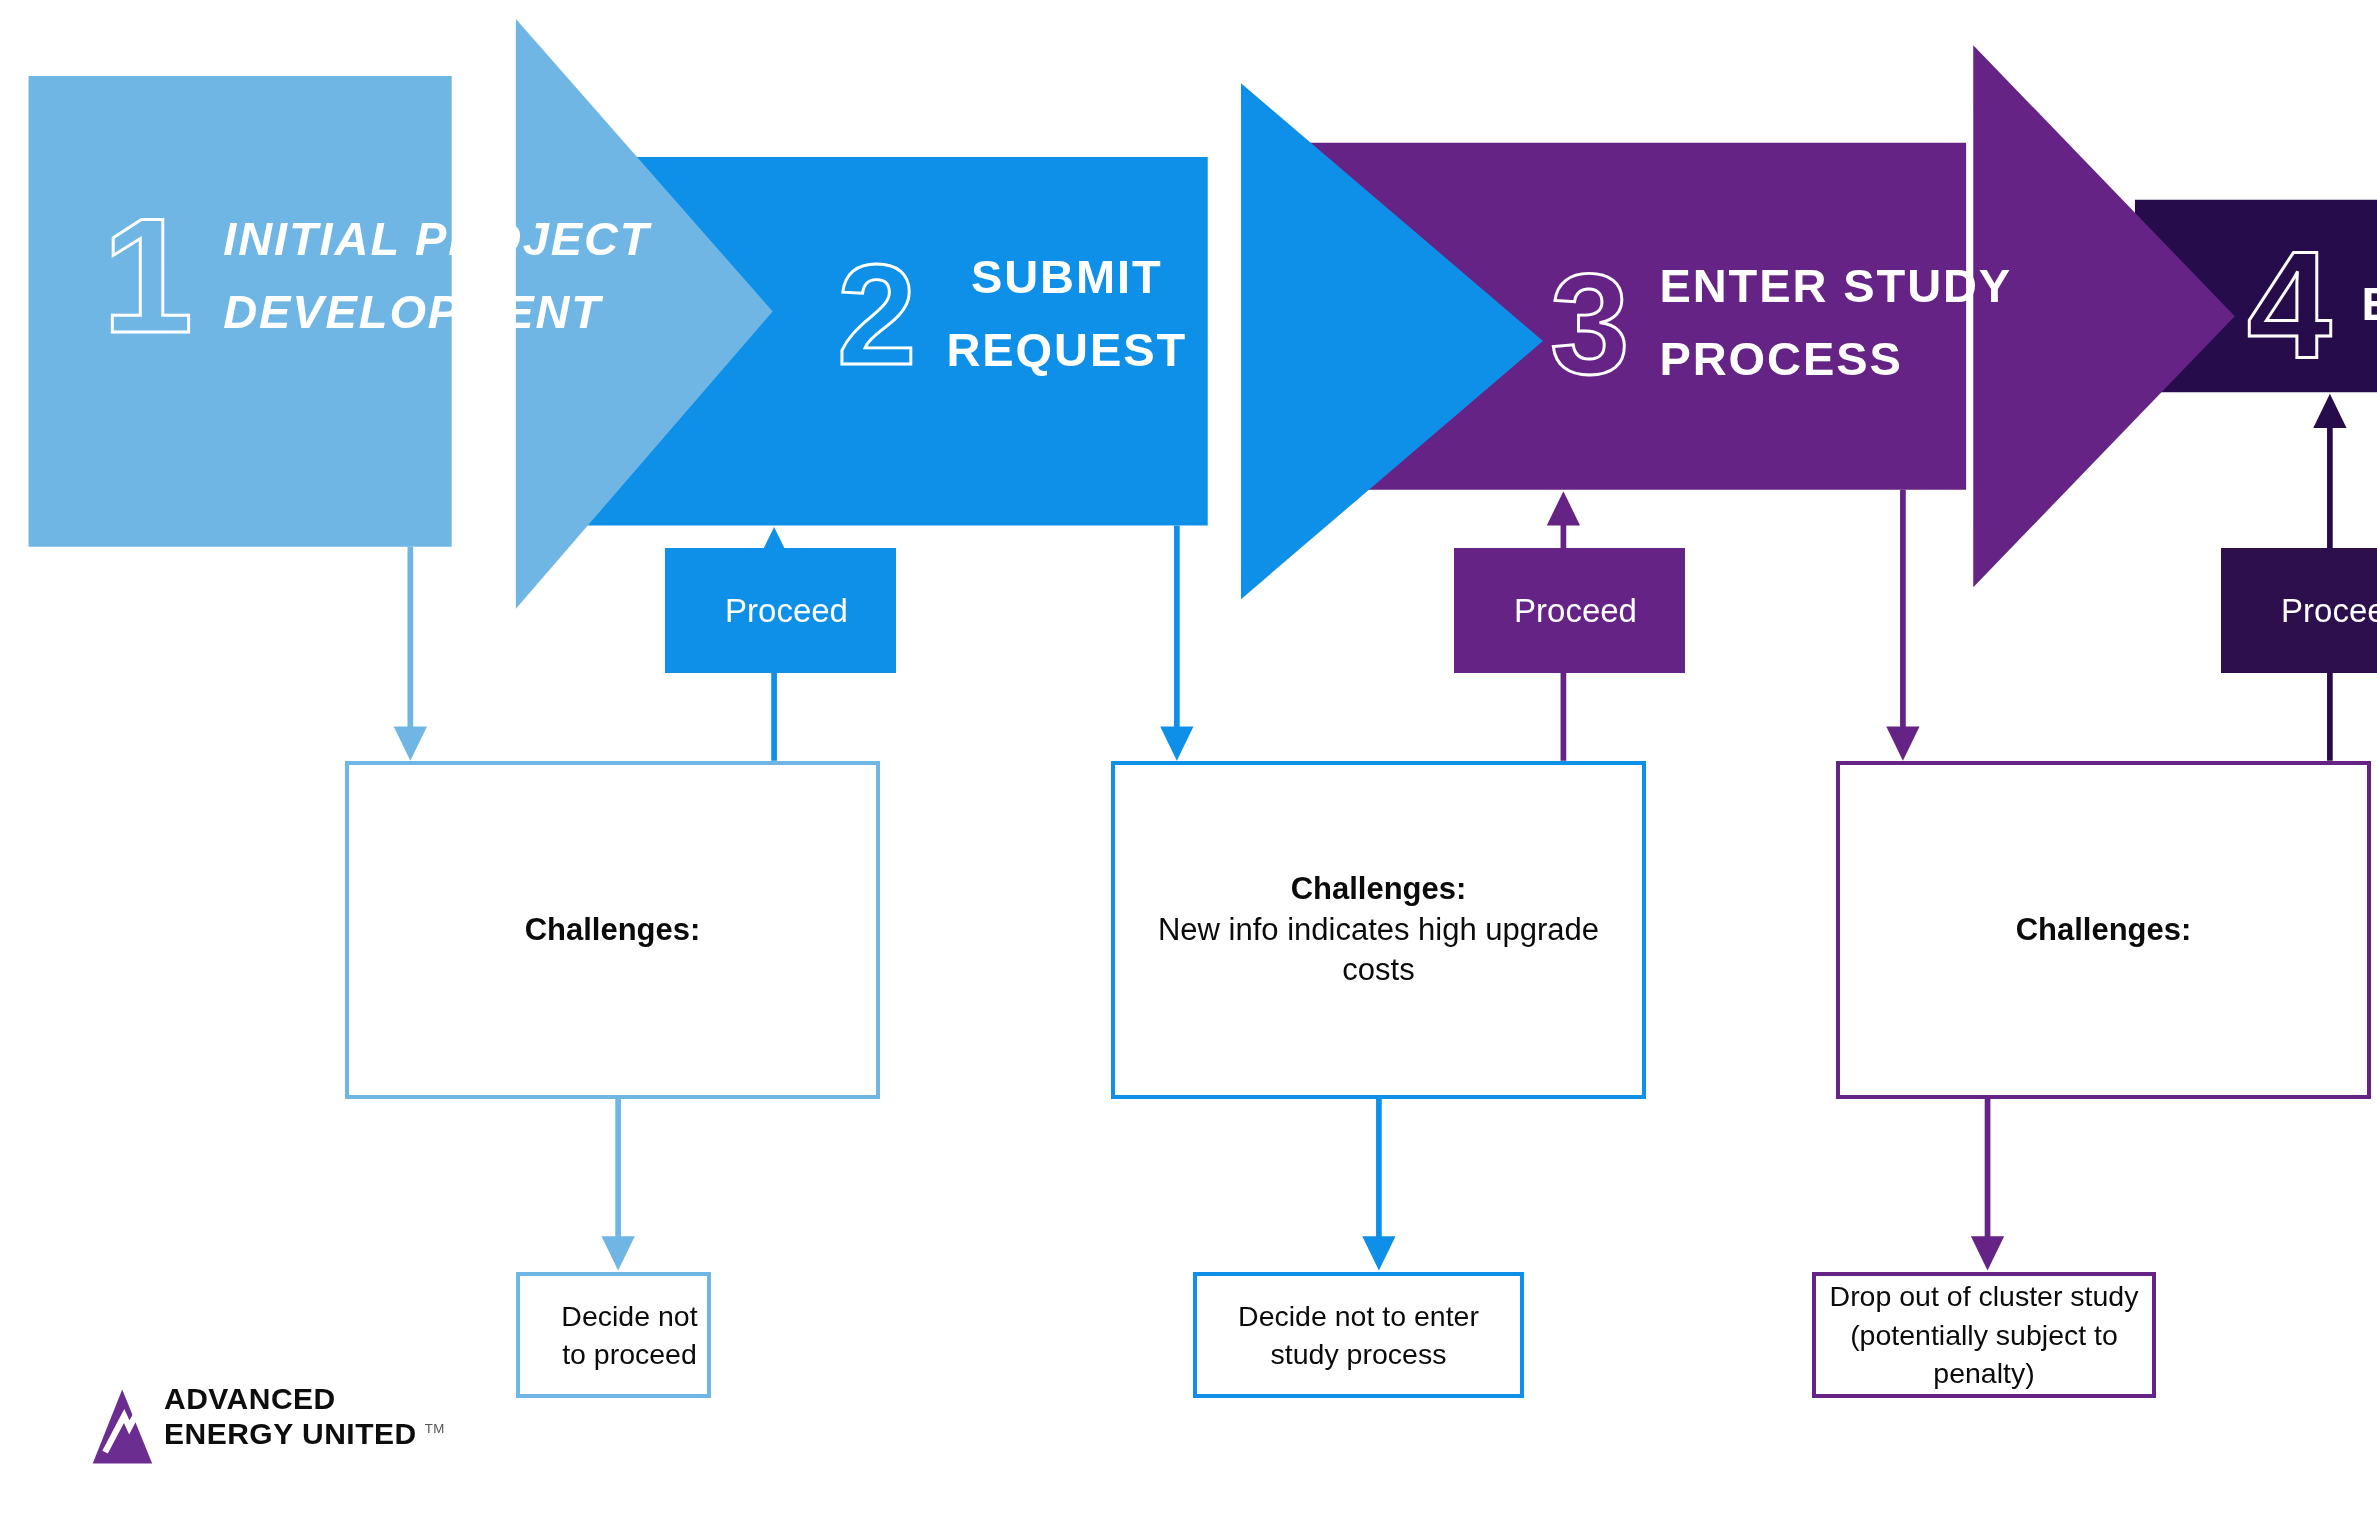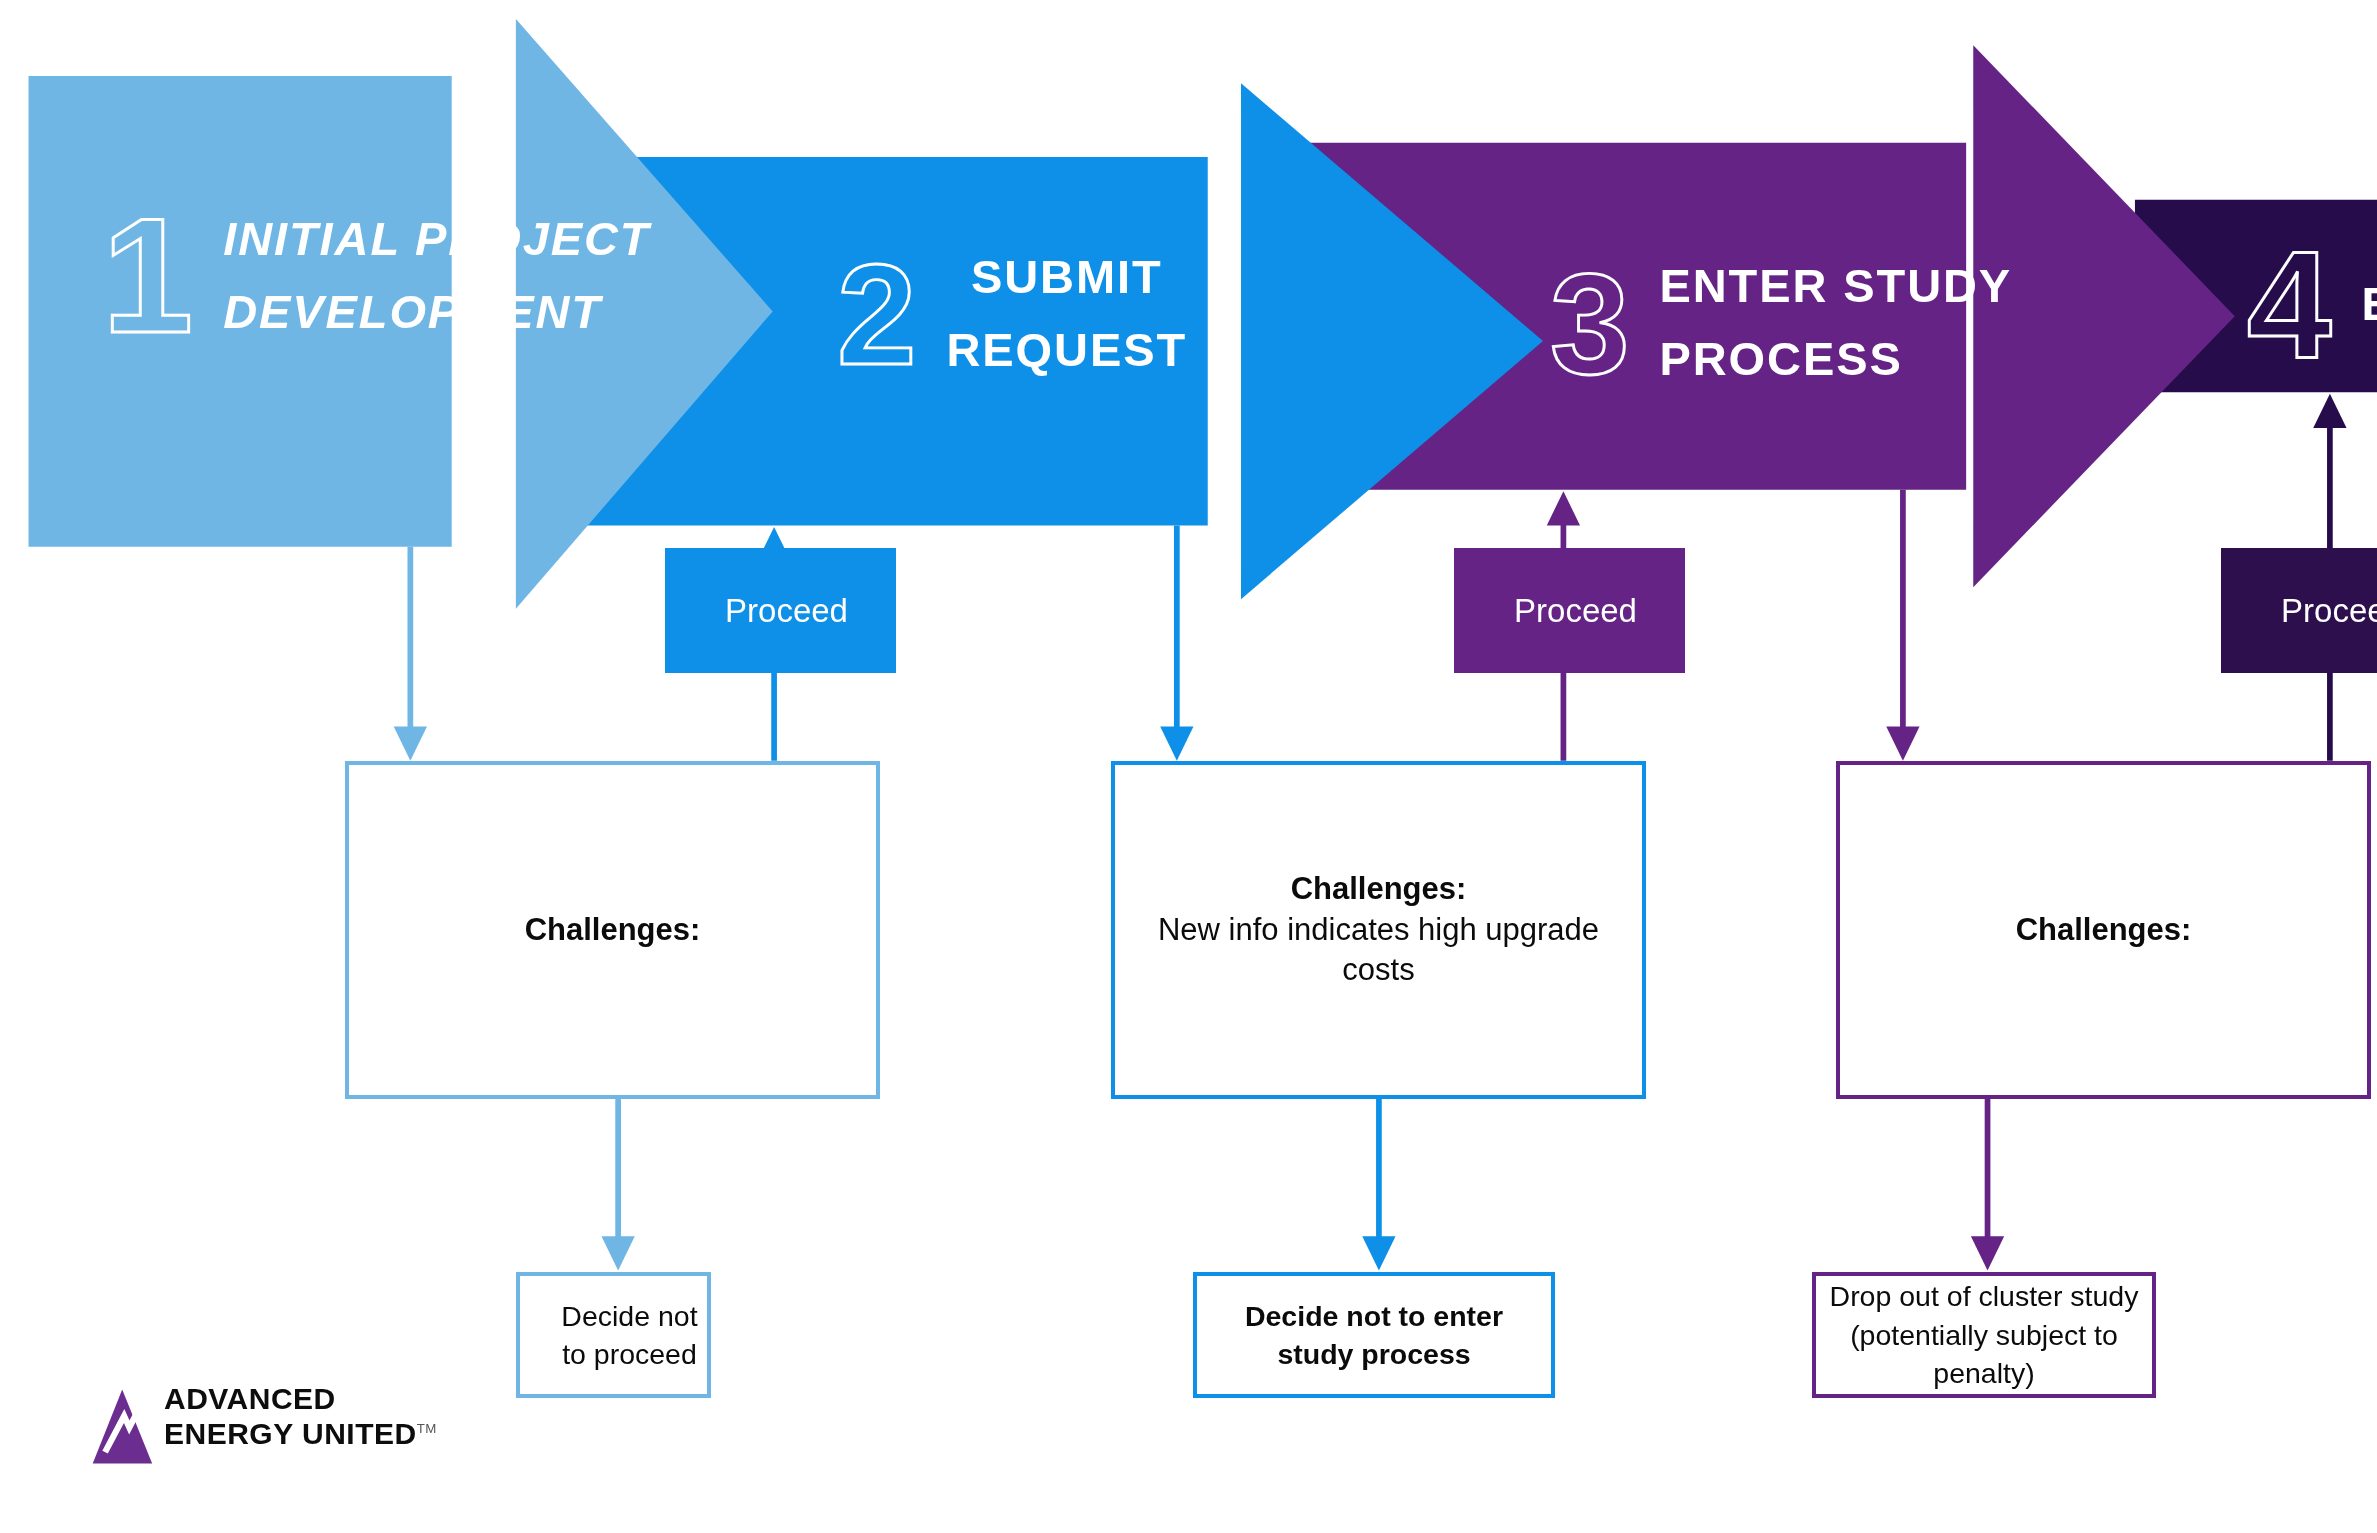--- a/index.html
+++ b/index.html
@@ -55,29 +55,29 @@
   #c2{left:1111px;border:4.8px solid #0E90E8;}
   #c3{left:1836px;border:4.8px solid #652385;}
 
   
   .outcome{
     position:absolute;top:1272px;height:126px;box-sizing:border-box;background:#ffffff;z-index:6;
     display:flex;align-items:center;justify-content:center;text-align:center;
     font-size:28.5px;line-height:1.35;color:#0b0b0b;white-space:pre-line;
   }
   #o1{left:516px;width:195px;border:4.8px solid #6FB6E5;padding-left:32px;}
-  #o2{left:1193px;width:362px;border:4.8px solid #0E90E8;font-weight:bold;}
+  #o2{left:1193px;width:331px;border:4.8px solid #0E90E8;}
   #o3{left:1812px;width:344px;border:4.8px solid #652385;}
 
   
   #logo-text{
     position:absolute;left:164px;top:1381px;z-index:6;color:#0d0d0d;
     font-weight:bold;font-size:30px;line-height:1.17;letter-spacing:0.5px;
   }
-  #logo-text sup{font-size:13.3px;font-weight:normal;color:#555;}
+  #logo-text sup{font-size:13.3px;font-weight:normal;color:#555;margin-left:8px;}
 </style>
 </head>
 <body>
 
 <div id="canvas">
 
   <svg id="shapes" viewBox="0 0 6711 3226">
 
     <polygon points="4490,420 5480,420 5480,825 4490,825" fill="#270C4B"></polygon>
     <polygon points="5550,190 5950,622 5550,1055" fill="#270C4B"></polygon>

